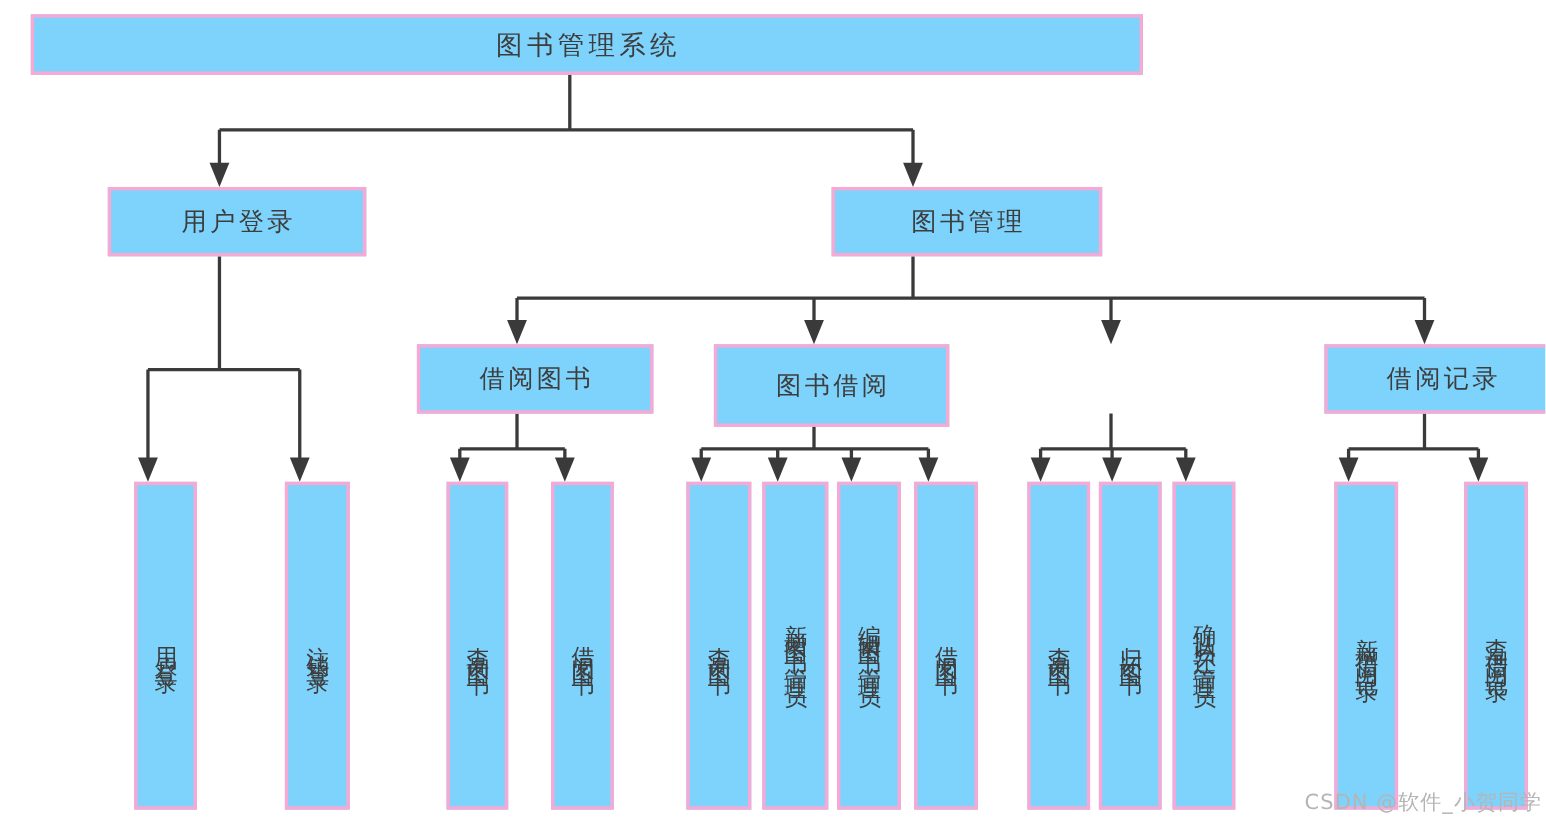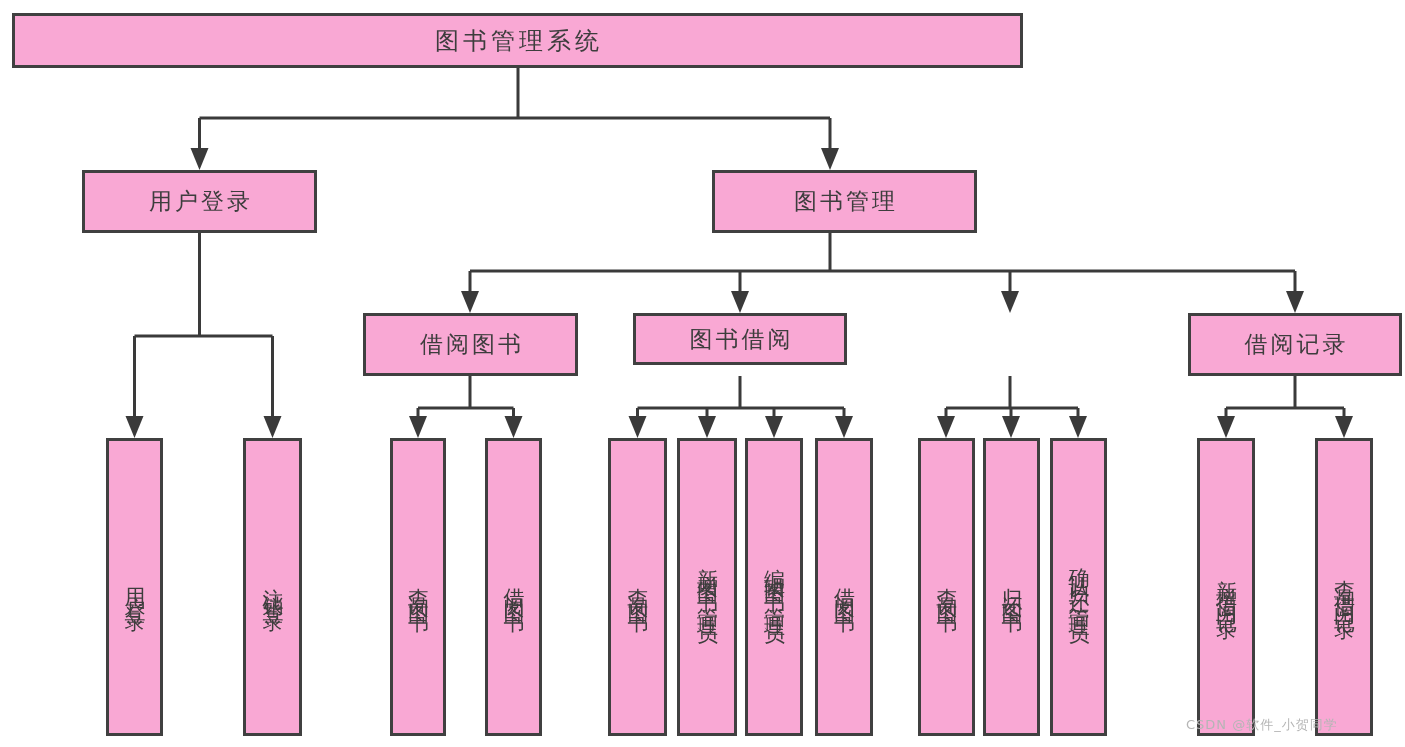--- a/index.html
+++ b/index.html
@@ -26,26 +26,27 @@
     stroke: #3a3a3a;
     stroke-width: 3;
   }
   #connectors polygon {
     fill: #3a3a3a;
     stroke: none;
   }
   .node {
     position: absolute;
     box-sizing: border-box;
-    background: #f9a8d4;
-    border: 3px solid #404040;
+    background: #7dd3fc;
+    border: 3px solid #f9a8d4;
     display: flex;
     align-items: center;
     justify-content: center;
     z-index: 1;
+    margin-left: 16px;
   }
   .node .lbl {
     color: #3d3d3d;
     white-space: nowrap;
   }
   .node.h .lbl {
     font-size: 23px;
     letter-spacing: 3px;
     text-indent: 3px;
   }
@@ -58,21 +59,21 @@
     text-orientation: mixed;
     font-size: 21px;
     letter-spacing: 8px;
     line-height: 1;
   }
   #watermark {
     position: absolute;
     left: 1186px;
     top: 716px;
     z-index: 2;
-    font-size: 13px;
+    font-size: 19px;
     color: #b5b5b5;
     letter-spacing: 1px;
     white-space: nowrap;
   }
 </style>
 </head>
 <body>
 
 <div id="stage">
 
@@ -126,28 +127,28 @@
     </g>
   </svg>
 
   <div class="node h root" style="left:12px;top:13px;width:1011px;height:55px;">
     <span class="lbl">图书管理系统</span>
   </div>
 
   <div class="node h" style="left:82px;top:170px;width:235px;height:63px;">
     <span class="lbl">用户登录</span>
   </div>
-  <div class="node h" style="left:712px;top:170px;width:265px;height:63px;">
+  <div class="node h" style="left:740px;top:170px;width:246px;height:63px;">
     <span class="lbl">图书管理</span>
   </div>
 
   <div class="node h" style="left:363px;top:313px;width:215px;height:63px;">
     <span class="lbl">借阅图书</span>
   </div>
-  <div class="node h" style="left:633px;top:313px;width:214px;height:52px;">
+  <div class="node h" style="left:633px;top:313px;width:214px;height:75px;">
     <span class="lbl">图书借阅</span>
   </div>
   <div class="node h" style="left:1188px;top:313px;width:214px;height:63px;">
     <span class="lbl">借阅记录</span>
   </div>
 
   <div class="node v" style="left:106px;top:438px;width:57px;height:298px;">
     <span class="lbl">用户登录</span>
   </div>
   <div class="node v" style="left:243px;top:438px;width:59px;height:298px;">

